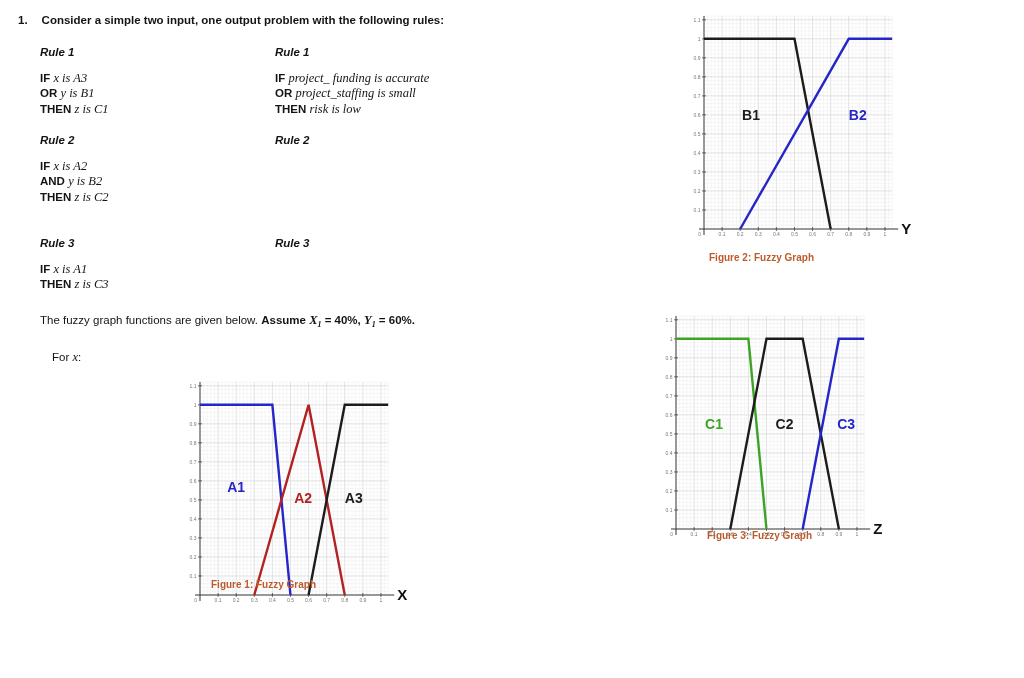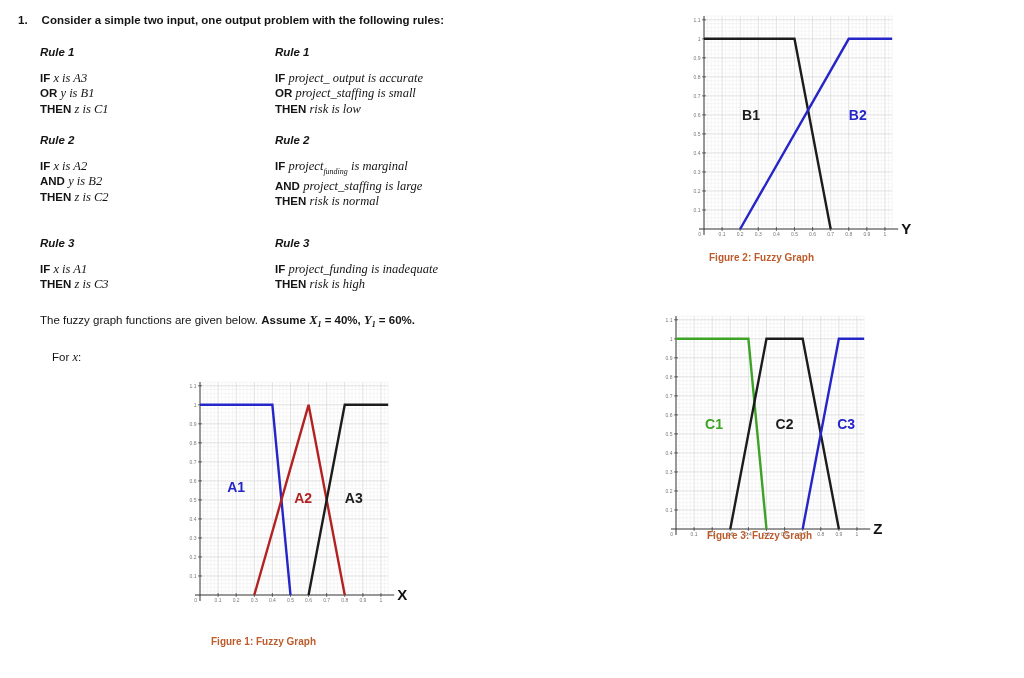--- a/index.html
+++ b/index.html
@@ -53,39 +53,30 @@
         <div class="rule-lines">
           <div><span class="kw">IF </span><span class="m">x is A1</span></div>
           <div><span class="kw">THEN </span><span class="m">z is C3</span></div>
         </div>
       </div>
     </div>
   <div class="rules-col" id="rules-right" style="left:275px">
       <div class="rule-block" style="top: 0px;">
         <div class="rule-title">Rule 1</div>
         <div class="rule-lines">
-          <div><span class="kw">IF </span><span class="m">project_ output is accurate</span></div>
+          <div><span class="kw">IF </span><span class="m">project_ funding is accurate</span></div>
           <div><span class="kw">OR </span><span class="m">project_staffing is small</span></div>
           <div><span class="kw">THEN </span><span class="m">risk is low</span></div>
         </div>
       </div>
       <div class="rule-block" style="top: 88px;">
         <div class="rule-title">Rule 2</div>
-        <div class="rule-lines">
-          <div><span class="kw">IF </span><span class="m">project<sub class="msub">funding</sub> is marginal</span></div>
-          <div><span class="kw">AND </span><span class="m">project_staffing is large</span></div>
-          <div><span class="kw">THEN </span><span class="m">risk is normal</span></div>
-        </div>
       </div>
       <div class="rule-block" style="top: 191px;">
         <div class="rule-title">Rule 3</div>
-        <div class="rule-lines">
-          <div><span class="kw">IF </span><span class="m">project_funding is inadequate</span></div>
-          <div><span class="kw">THEN </span><span class="m">risk is high</span></div>
-        </div>
       </div>
     </div>
 
   <div class="assume">
     <span>The fuzzy graph functions are given below. </span><span class="bold"><span>Assume </span><span class="m mb">X</span><sub class="msub">1</sub><span> = 40%, </span><span class="m mb">Y</span><sub class="msub">1</sub><span> = 60%.</span></span>
   </div>
 
   <div class="forx">
     <span>For </span><span class="m">x</span><span>:</span>
   </div>
@@ -586,18 +577,18 @@
         </g>
         <polyline points="16,26.821428571428584 88.38095238095238,26.821428571428584 106.47619047619047,217" fill="none" stroke="#3DA326" stroke-width="2.4"></polyline>
         <text x="54" y="117.40178571428572" fill="#3DA326" font-size="14" font-weight="600" text-anchor="middle">C1</text>
         <polyline points="70.28571428571428,217 106.47619047619047,26.821428571428584 142.66666666666666,26.821428571428584 178.85714285714286,217" fill="none" stroke="#1C1C1C" stroke-width="2.4"></polyline>
         <text x="124.57142857142857" y="117.40178571428572" fill="#1C1C1C" font-size="14" font-weight="600" text-anchor="middle">C2</text>
         <polyline points="142.66666666666666,217 178.85714285714286,26.821428571428584 204.1904761904762,26.821428571428584" fill="none" stroke="#2525C8" stroke-width="2.4"></polyline>
         <text x="186.09523809523807" y="117.40178571428572" fill="#2525C8" font-size="14" font-weight="600" text-anchor="middle">C3</text>
         <text x="213.1904761904762" y="222" fill="#111" font-size="15" font-weight="700">Z</text>
       </svg></div>
 
-  <div class="fig-caption" style="left:211px;top:636px">Figure 1: Fuzzy Graph</div>
+  <div class="fig-caption" style="left:211px;top:579px">Figure 1: Fuzzy Graph</div>
   <div class="fig-caption" style="left:709px;top:252px">Figure 2: Fuzzy Graph</div>
   <div class="fig-caption" style="left:707px;top:530px">Figure 3: Fuzzy Graph</div>
 
 
 </div>
 
 </body></html>

